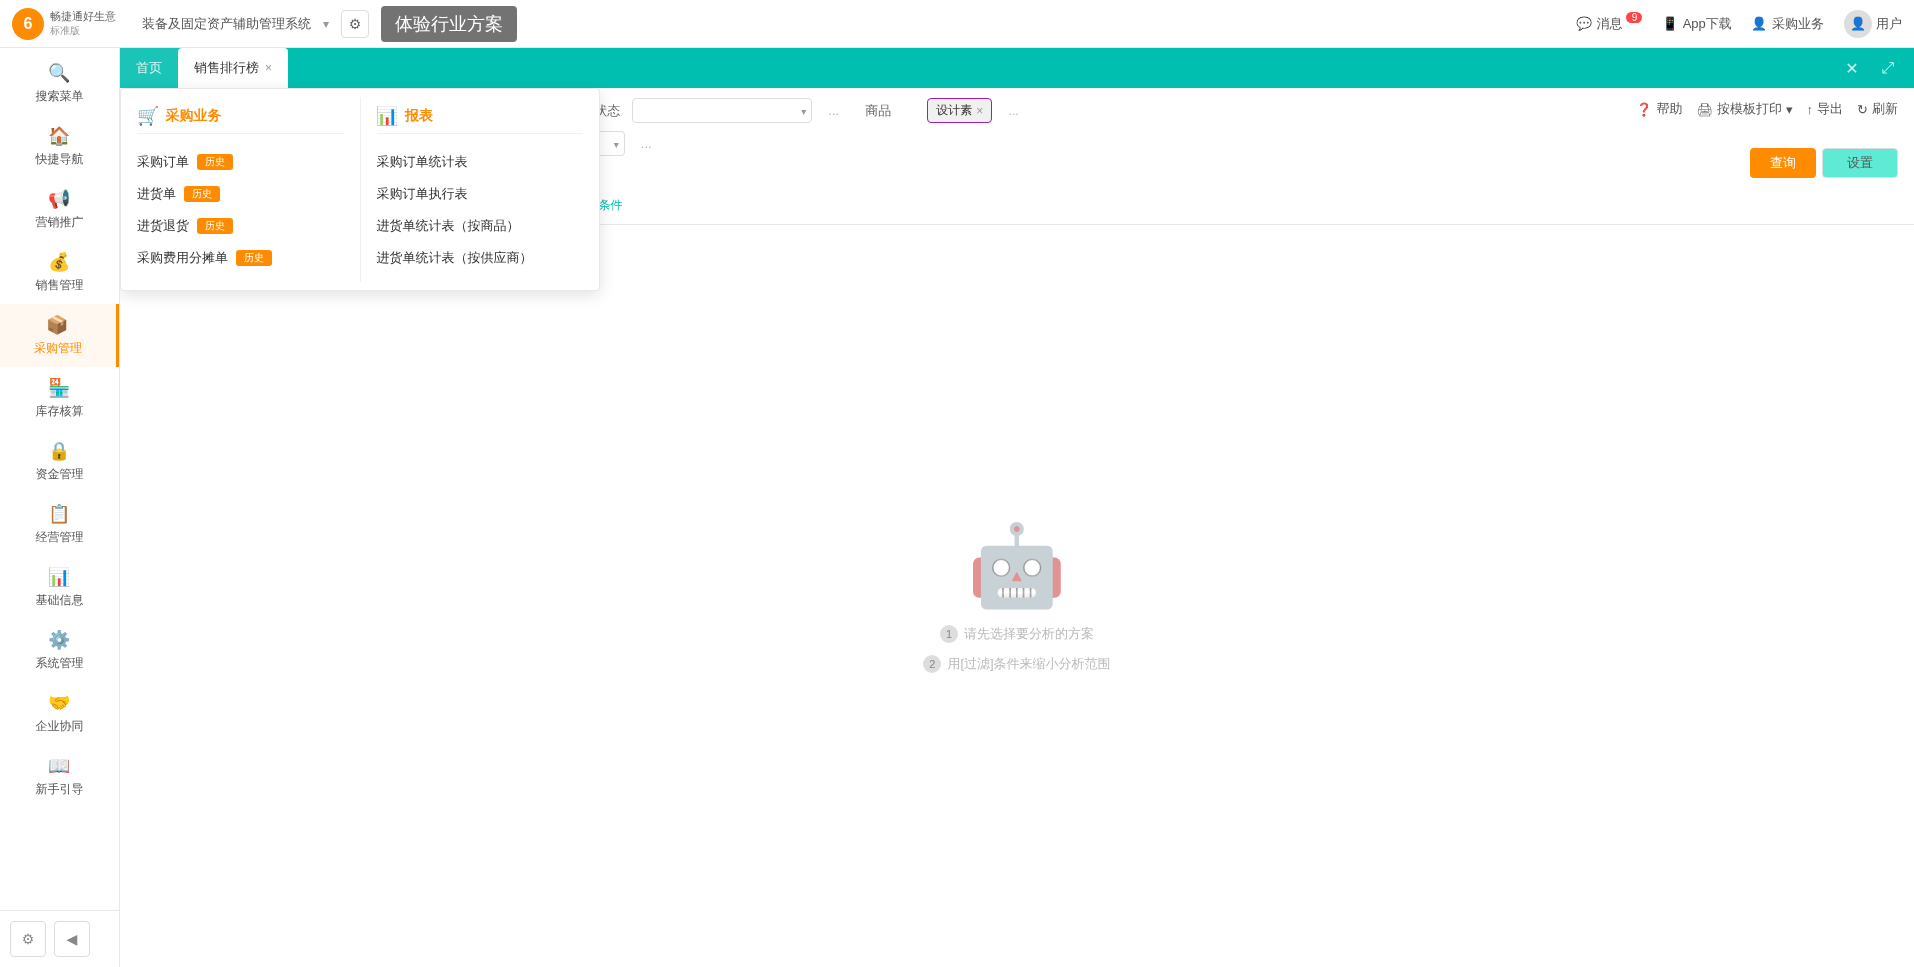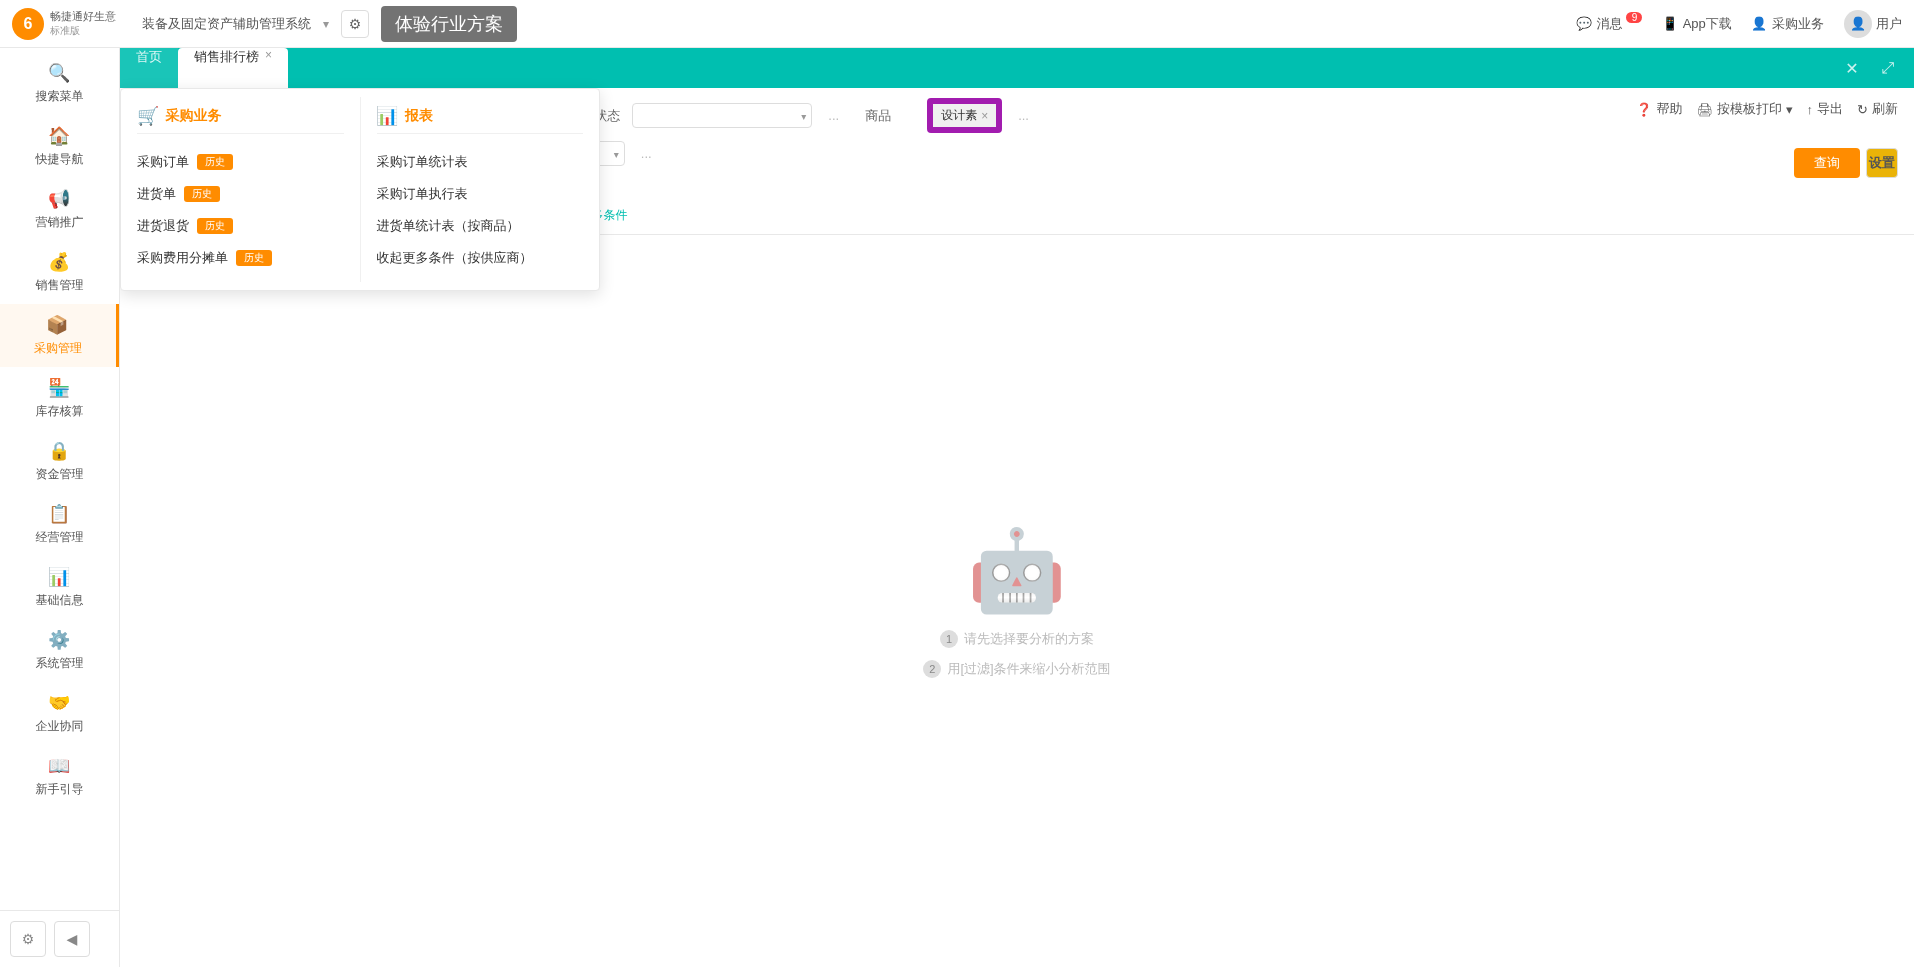--- a/index.html
+++ b/index.html
@@ -147,21 +147,21 @@
     
     .tab-bar {
       background: #00bfb0;
       display: flex;
       align-items: stretch;
       height: 40px;
       position: relative;
     }
     .tab {
       display: flex;
-      align-items: flex-start;
+      align-items: center;
       padding: 0 16px;
       font-size: 13px;
       cursor: pointer;
       gap: 6px;
       color: rgba(255,255,255,0.85);
     }
     .tab.home { background: rgba(255,255,255,0.1); }
     .tab.active {
       background: #fff;
       color: #333;
@@ -212,21 +212,21 @@
       background: #fff;
       appearance: none;
       position: relative;
     }
     .date-range {
       display: flex; align-items: center; gap: 4px;
     }
     .date-link { color: #00bfb0; font-size: 12px; cursor: pointer; }
     .filter-tag {
       background: #f0f0f0;
-      border: 6px solid #a21caf;
+      border: 1px solid #a21caf;
       border-radius: 4px;
       padding: 3px 8px;
       font-size: 12px;
       display: flex; align-items: center; gap: 4px;
     }
     .filter-tag-close { color: #999; cursor: pointer; }
     .collapse-btn {
       display: flex; align-items: center; gap: 4px;
       color: #00bfb0; font-size: 12px; cursor: pointer;
       margin: 0 auto;
@@ -239,27 +239,26 @@
       background: #ff8c00;
       color: #fff;
       border: none;
       padding: 6px 20px;
       border-radius: 4px;
       font-size: 13px;
       cursor: pointer;
     }
     .set-btn {
       border: 1px solid #ddd;
-      background: #eab308;
+      background: #5eead4;
       color: #555;
-      padding: 5px 2px;
+      padding: 5px 24px;
       border-radius: 4px;
       font-size: 13px;
       cursor: pointer;
-      font-weight: bold;
     }
     .select-wrapper {
       position: relative;
       display: inline-block;
     }
     .select-wrapper::after {
       content: '▾';
       position: absolute;
       right: 6px;
       top: 50%;
@@ -478,21 +477,21 @@
           <div class="dropdown-item">
             <span>采购订单统计表</span>
           </div>
           <div class="dropdown-item">
             <span>采购订单执行表</span>
           </div>
           <div class="dropdown-item">
             <span>进货单统计表（按商品）</span>
           </div>
           <div class="dropdown-item">
-            <span>收起更多条件（按供应商）</span>
+            <span>进货单统计表（按供应商）</span>
           </div>
         </div>
       </div>
 
       <div class="tab-bar-right">
         <div class="tab-bar-btn">✕</div>
         <div class="tab-bar-btn">⤢</div>
       </div>
     </div>
 

